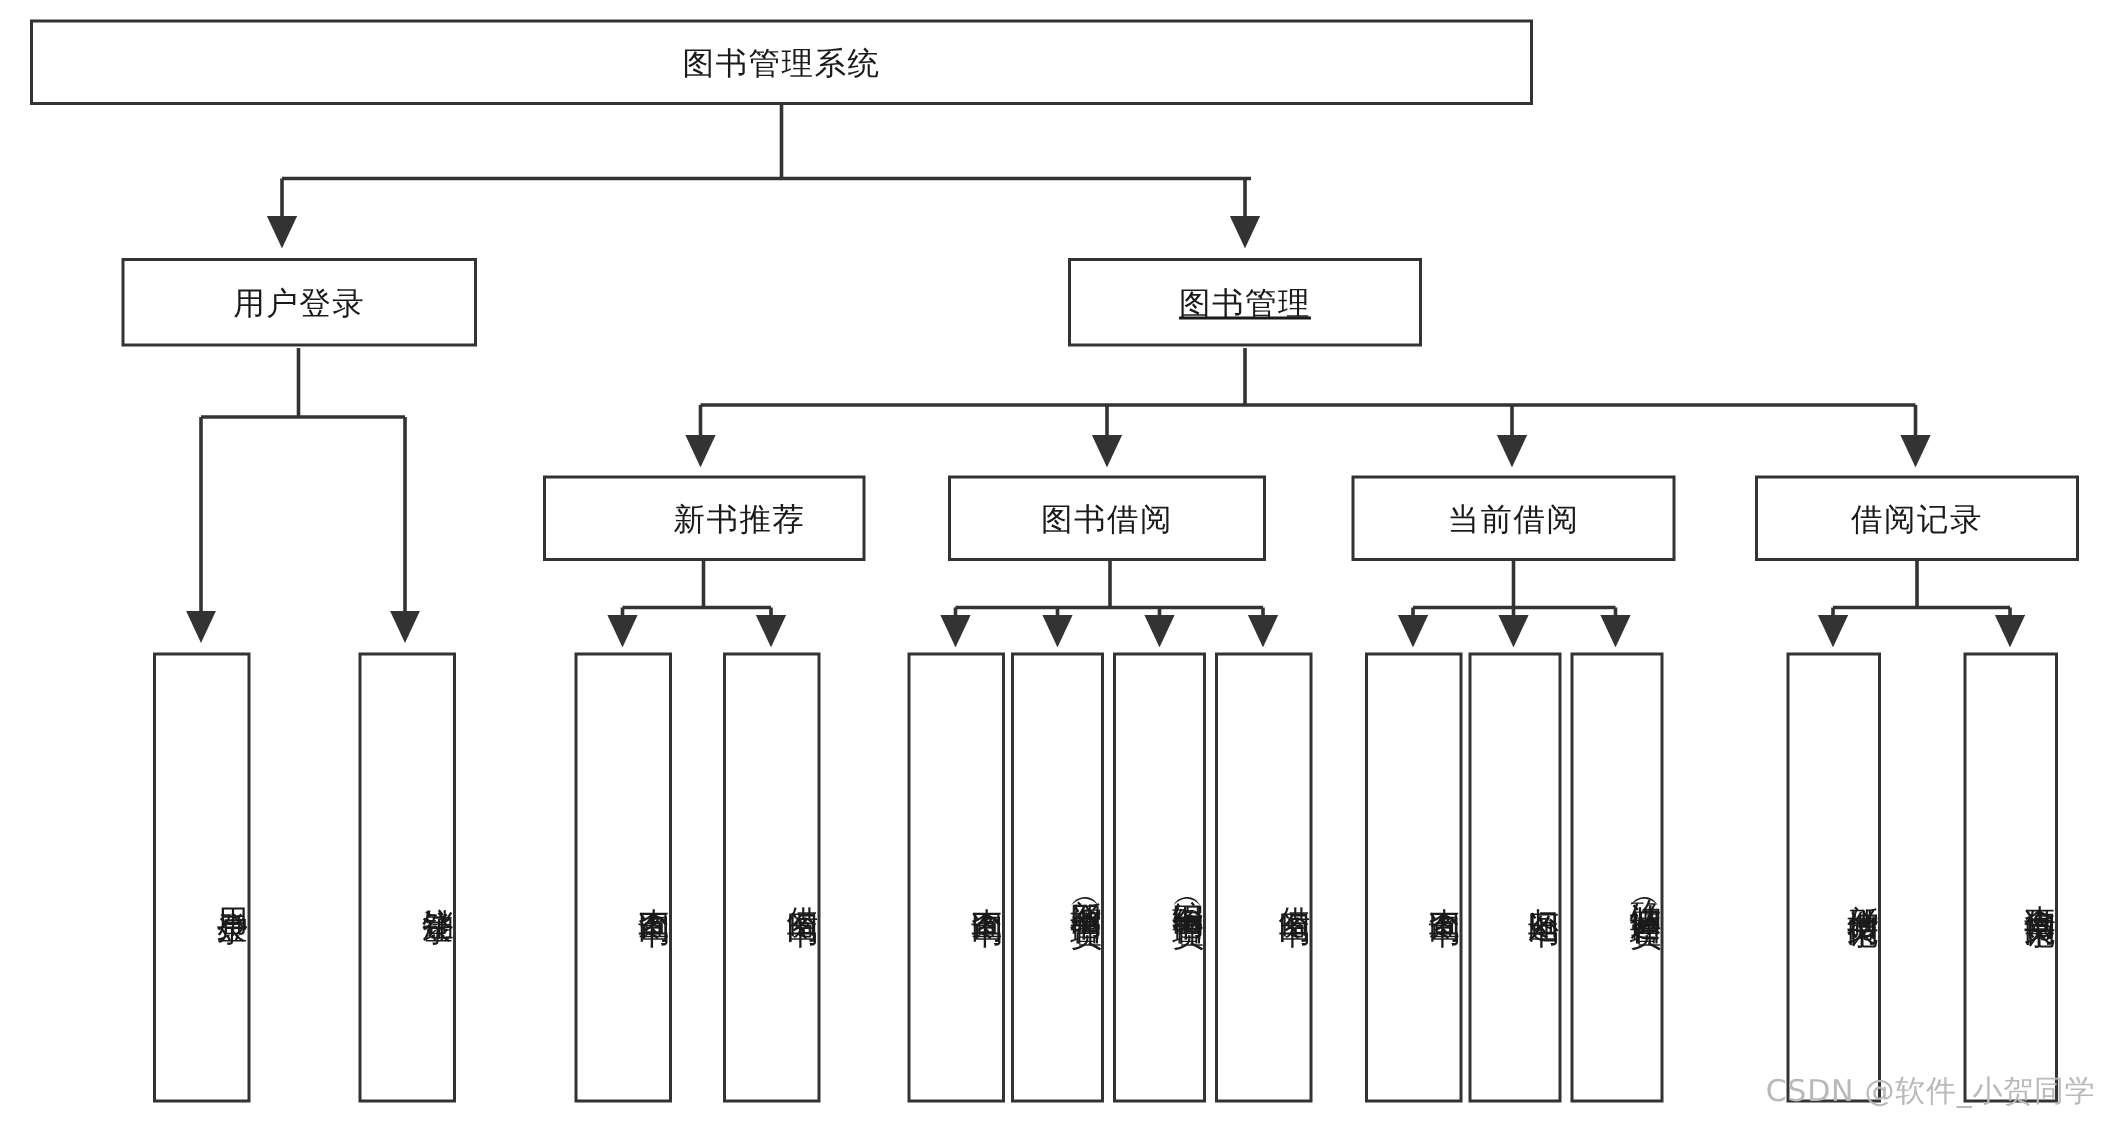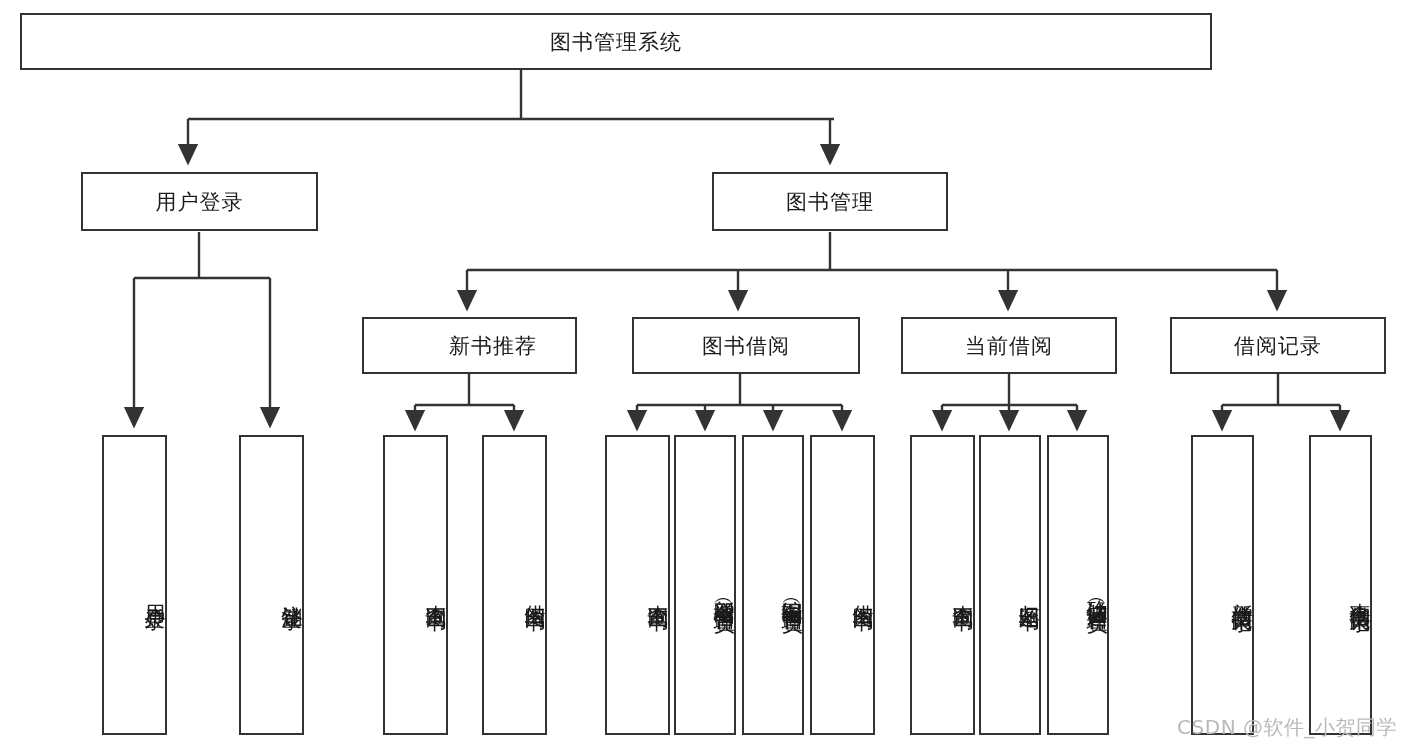--- a/index.html
+++ b/index.html
@@ -110,35 +110,35 @@
       <path d="M1009,405 L1009,428" marker-end="url(#arrow)"></path>
       <path d="M1077,405 L1077,428" marker-end="url(#arrow)"></path>
 
       <path d="M1278,374 L1278,405"></path>
       <path d="M1222,405 L1340,405"></path>
       <path d="M1222,405 L1222,428" marker-end="url(#arrow)"></path>
       <path d="M1340,405 L1340,428" marker-end="url(#arrow)"></path>
     </g>
   </svg>
 
-  <div class="node horiz" style="left:20px; top:13px; width:1192px; height:57px;">
+  <div class="node horiz" style="left:20px; top:13px; width:1002px; height:57px;">
     <span>图书管理系统</span>
   </div>
 
   <div class="node horiz" style="left:81px; top:172px; width:237px; height:59px;">
     <span>用户登录</span>
   </div>
-  <div class="node horiz" style="left:712px; top:172px; width:236px; height:59px;">
+  <div class="node horiz" style="left:712px; top:172px; width:236px; height:59px;text-decoration:underline;">
     <span>图书管理</span>
   </div>
 
   <div class="node horiz" style="left:362px; top:317px; width:215px; height:57px;padding-left:47px;">
     <span>新书推荐</span>
   </div>
-  <div class="node horiz" style="left:632px; top:317px; width:228px; height:57px;">
+  <div class="node horiz" style="left:632px; top:317px; width:212px; height:57px;">
     <span>图书借阅</span>
   </div>
   <div class="node horiz" style="left:901px; top:317px; width:216px; height:57px;">
     <span>当前借阅</span>
   </div>
   <div class="node horiz" style="left:1170px; top:317px; width:216px; height:57px;">
     <span>借阅记录</span>
   </div>
 
   <div class="node vert" style="left:102px; top:435px; width:65px; height:300px;">

